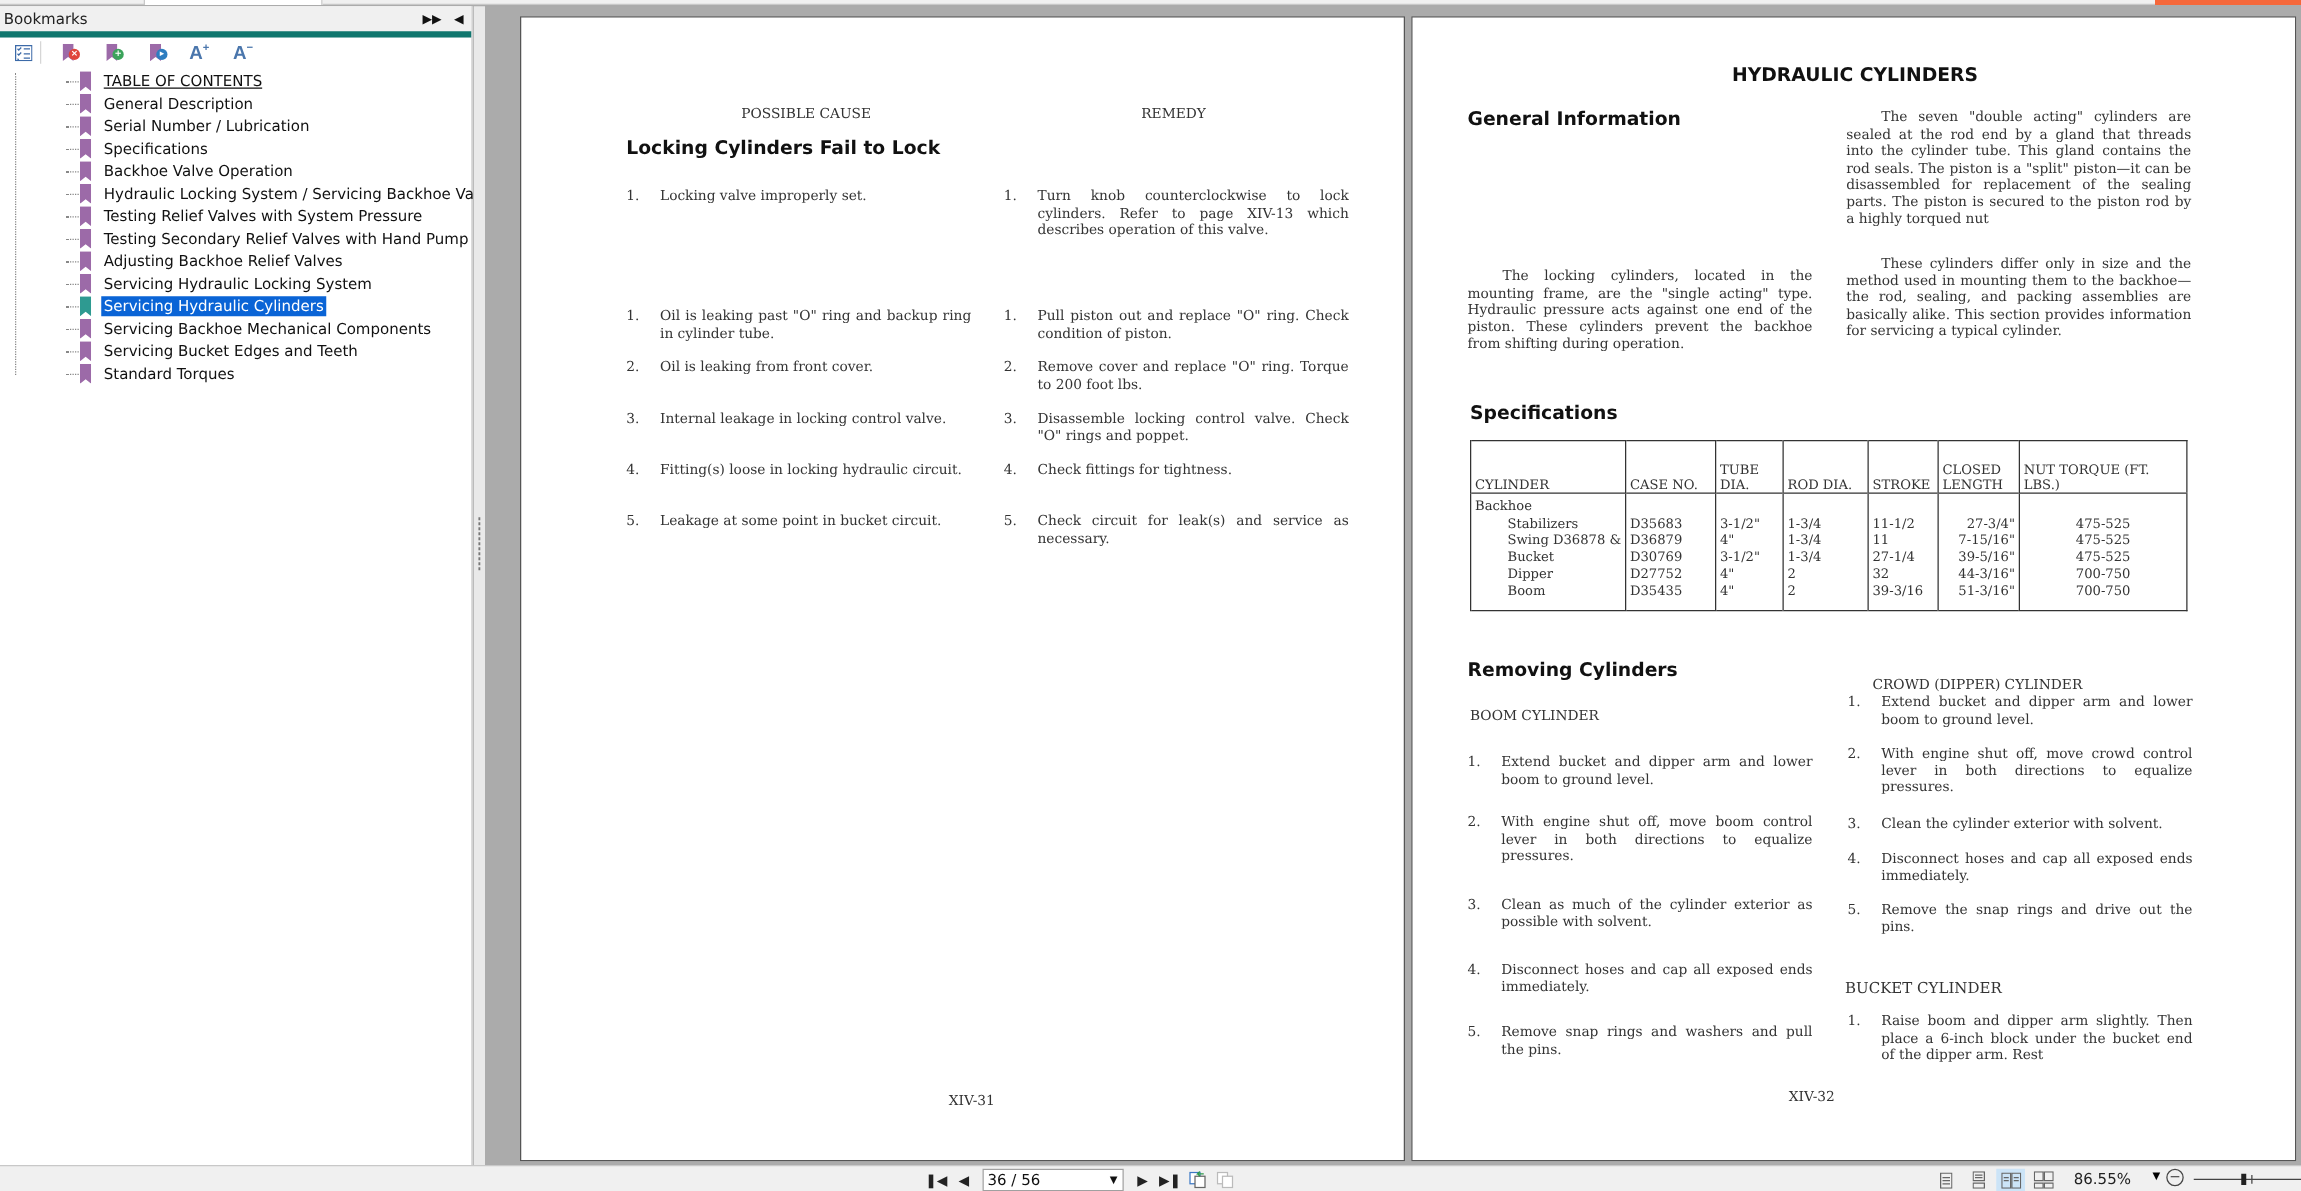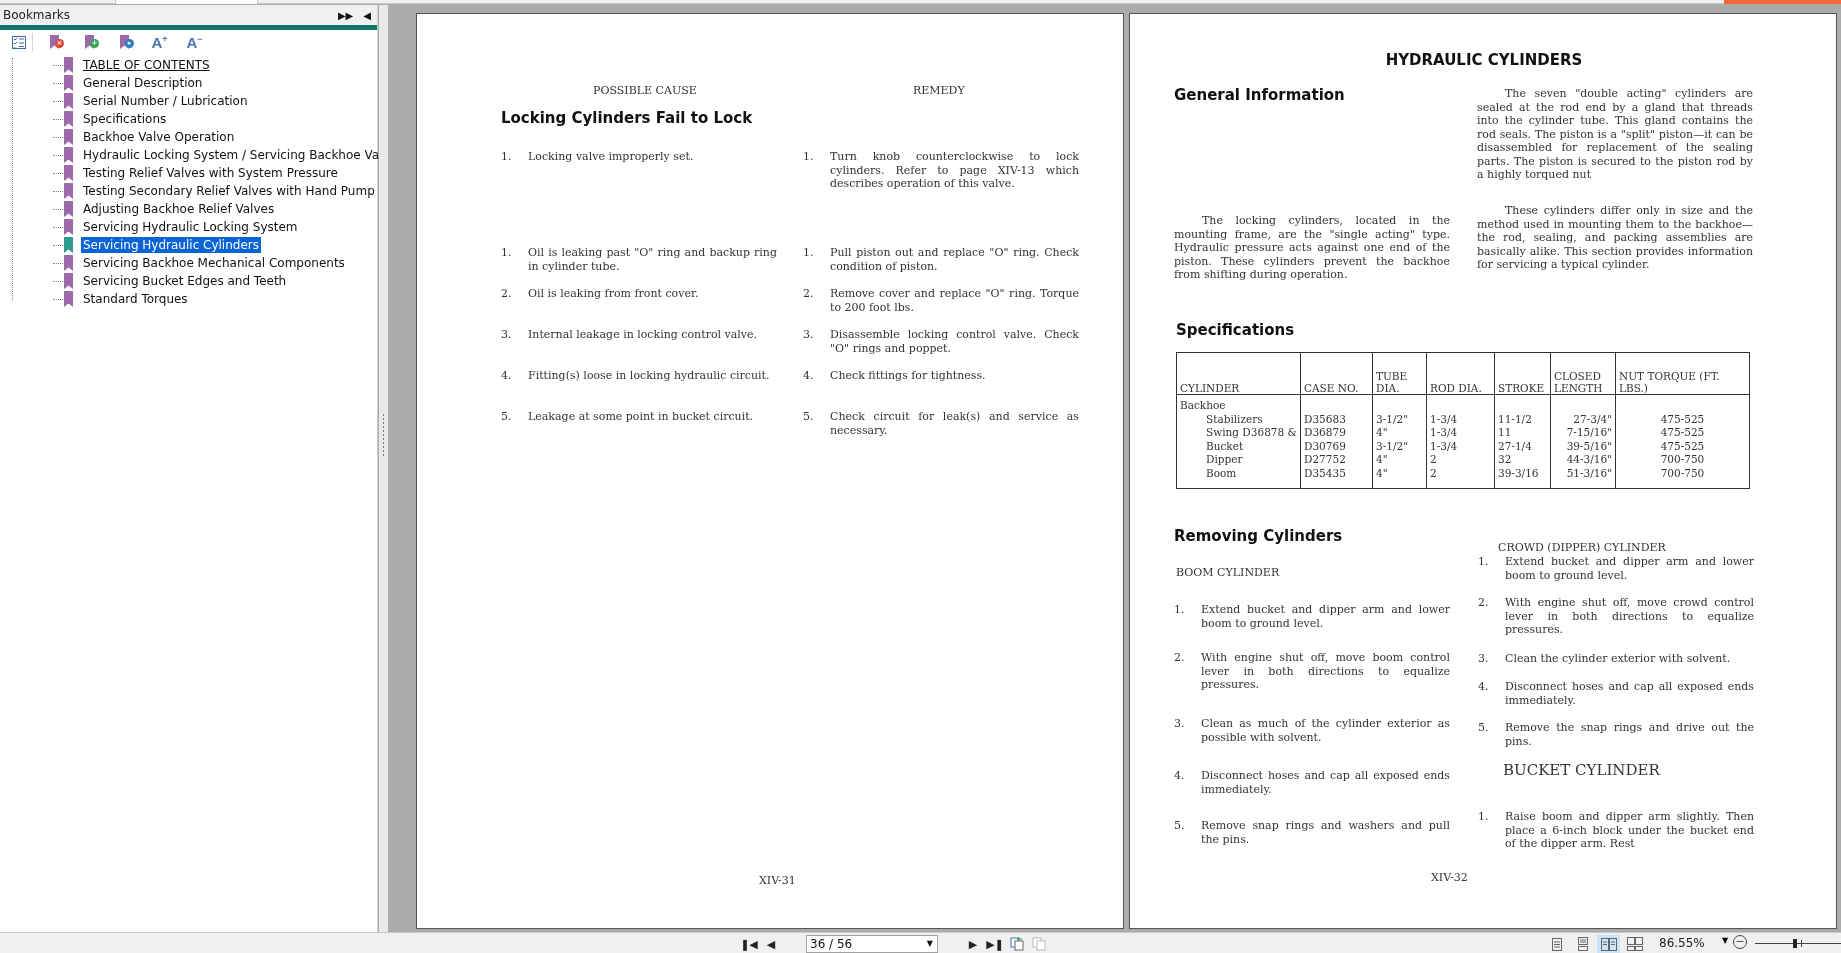--- a/index.html
+++ b/index.html
@@ -48,21 +48,21 @@
   table.spec { position: absolute; border-collapse: collapse; font-size: 10.5px; color: #333; }
   table.spec th, table.spec td { border-left: 1px solid #333; vertical-align: bottom; text-align: left; font-weight: normal; padding: 0 3px; }
   table.spec { border: 1px solid #333; }
   table.spec thead tr { height: 42px; border-bottom: 1px solid #333; }
   table.spec td { vertical-align: top; line-height: 13.5px; }
 
   
   .statusbar { position: absolute; left: 0; top: 932px; width: 1841px; height: 21px; background: #f0f0f0; border-top: 1px solid #c8c8c8; }
   .nav { position: absolute; left: 738px; top: 2px; display: flex; align-items: center; gap: 0; }
   .nav .btn { width: 22px; height: 17px; display: flex; align-items: center; justify-content: center; font-size: 11px; color: #222; }
-  .pagebox { width: 132px; height: 18px; border: 1px solid #a0a0a0; background: #fff; font-size: 12px; line-height: 16px; padding-left: 3px; position: relative; margin: 0 24px; color: #111; }
+  .pagebox { width: 113px; height: 18px; border: 1px solid #a0a0a0; background: #fff; font-size: 12px; line-height: 16px; padding-left: 3px; position: relative; margin: 0 4px; color: #111; }
   .pagebox .dd { position: absolute; right: 4px; top: 0; font-size: 8px; }
   .view-btns { position: absolute; left: 1545px; top: 2px; display: flex; gap: 3px; }
   .view-btns .vb { width: 23px; height: 18px; display: flex; align-items: center; justify-content: center; }
   .view-btns .vb.active { background: #cce4f7; }
   .zoom { position: absolute; left: 1659px; top: 3px; font-size: 12px; color: #222; }
   .zoom-dd { position: absolute; left: 1722px; top: 3px; font-size: 8px; }
   .zoom-minus { position: absolute; left: 1733px; top: 2px; width: 14px; height: 14px; border: 1px solid #444; border-radius: 50%; font-size: 11px; line-height: 11px; text-align: center; color: #444; }
   .slider { position: absolute; left: 1755px; top: 10px; width: 86px; height: 1px; background: #444; }
   .slider .thumb { position: absolute; left: 38px; top: -4px; width: 4px; height: 9px; background: #222; }
   .slider .tick { position: absolute; left: 46px; top: -3px; width: 1px; height: 7px; background: #444; }
@@ -365,21 +365,21 @@
       </div>
     <div class="item" style="left:348px;top:666px;width:276px">
         <span class="num">4.</span>
         <span class="txt">Disconnect hoses and cap all exposed ends immediately.</span>
       </div>
     <div class="item" style="left:348px;top:707px;width:276px">
         <span class="num">5.</span>
         <span class="txt">Remove the snap rings and drive out the pins.</span>
       </div>
 
-    <div class="abs" style="left:346px;top:747px;font-size:15px;margin-left:27px;">BUCKET CYLINDER</div>
+    <div class="abs" style="left:346px;top:769px;font-size:12px;">BUCKET CYLINDER</div>
     <div class="item" style="left:348px;top:796px;width:276px">
         <span class="num">1.</span>
         <span class="txt">Raise boom and dipper arm slightly. Then place a 6-inch block under the bucket end of the dipper arm. Rest</span>
       </div>
 
     <div class="pagenum" style="left:301px;top:857px">XIV-32</div>
   </div>
 </div>
 
 <div class="statusbar">

